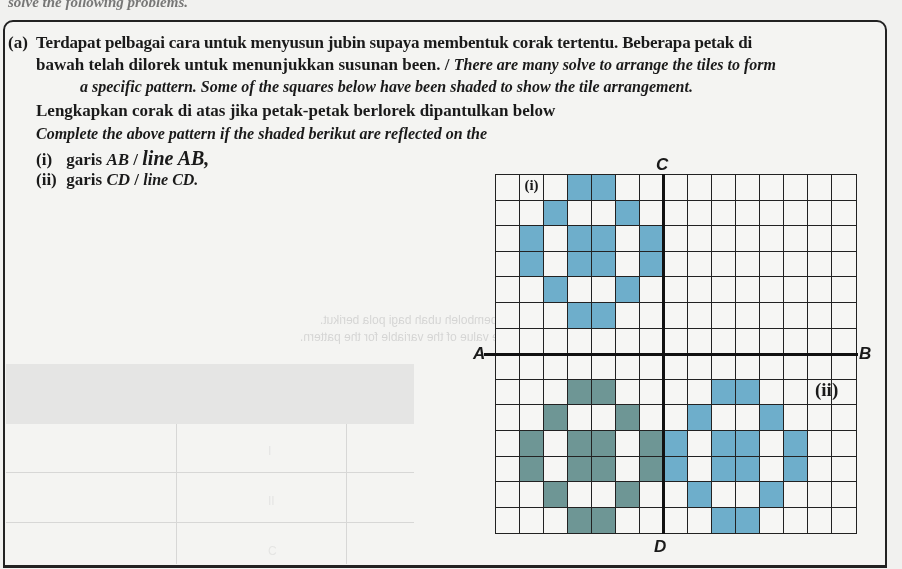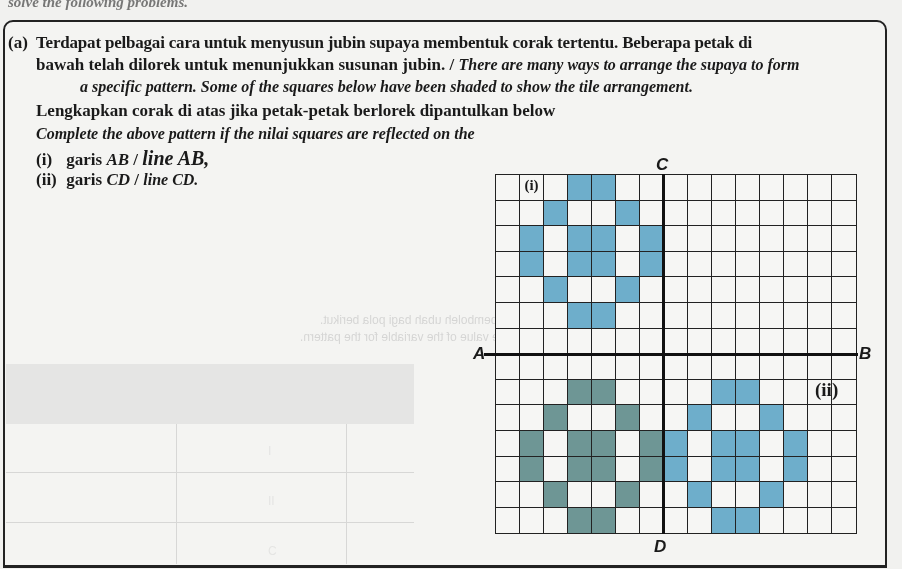--- a/index.html
+++ b/index.html
@@ -61,30 +61,30 @@
   <div class="ghost-hl" style="top:158px"></div>
   <div class="ghost" style="left:262px;top:80px;">I</div>
   <div class="ghost" style="left:262px;top:130px;">II</div>
   <div class="ghost" style="left:262px;top:180px;">C</div>
 </div>
 
 <div class="q" style="top:33px;">
   <span class="num">(a)</span><span class="bold">Terdapat pelbagai cara untuk menyusun jubin supaya membentuk corak tertentu. Beberapa petak di</span>
 </div>
 <div class="indent" style="top:55px;">
-  <span class="b">bawah telah dilorek untuk menunjukkan susunan jubin. /</span> <span class="it b" style="font-size:16px;">There are many ways to arrange the supaya to form</span>
+  <span class="b">bawah telah dilorek untuk menunjukkan susunan been. /</span> <span class="it b" style="font-size:16px;">There are many solve to arrange the tiles to form</span>
 </div>
 <div class="indent" style="top:77px;margin-left:44px;">
   <span class="it b" style="font-size:16px;">a specific pattern. Some of the squares below have been shaded to show the tile arrangement.</span>
 </div>
 <div class="indent" style="top:101px;">
   <span class="b">Lengkapkan corak di atas jika petak-petak berlorek dipantulkan below</span>
 </div>
 <div class="indent" style="top:124px;">
-  <span class="it b" style="font-size:16px;">Complete the above pattern if the nilai squares are reflected on the</span>
+  <span class="it b" style="font-size:16px;">Complete the above pattern if the shaded berikut are reflected on the</span>
 </div>
 <div class="indent" style="top:147px;">
   <span class="b" style="display:inline-block;width:26px;">(i)</span>
   <span class="b">garis</span>
   <span class="it b">AB</span>
   <span class="b">/</span>
   <span class="it b" style="font-size:20px;">line AB,</span>
 </div>
 <div class="indent" style="top:170px;">
   <span class="b" style="display:inline-block;width:26px;">(ii)</span>

